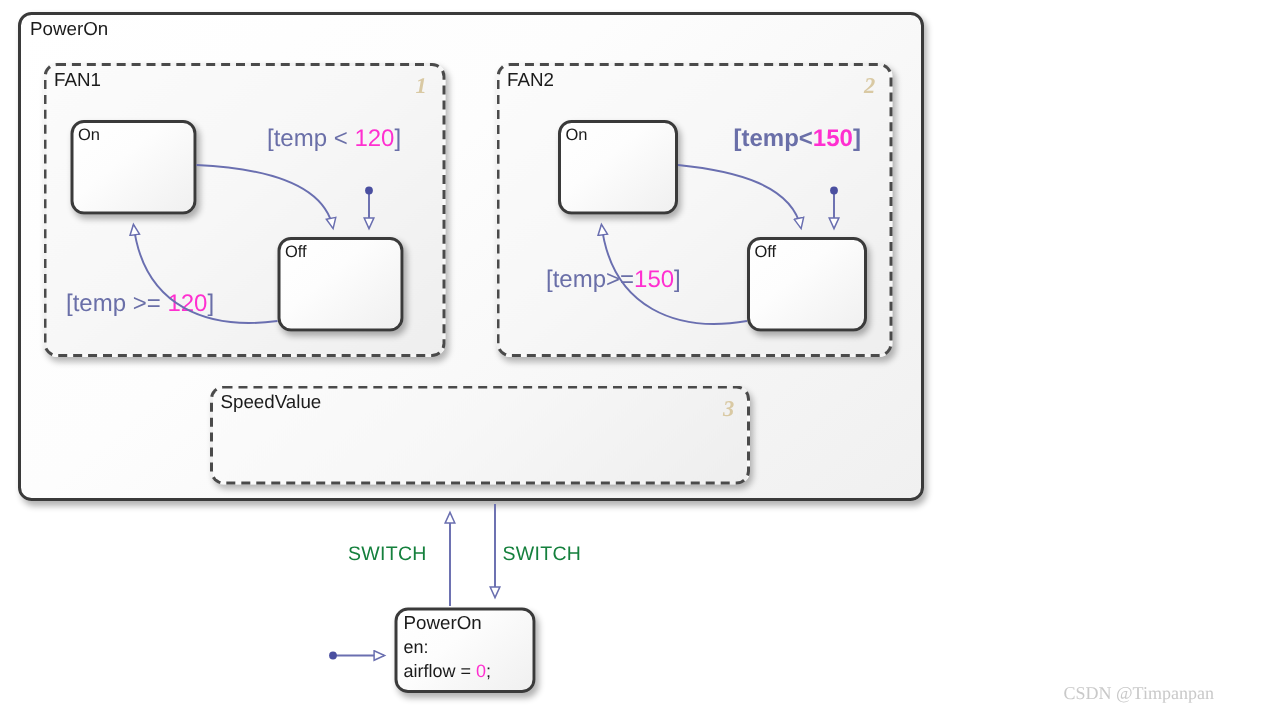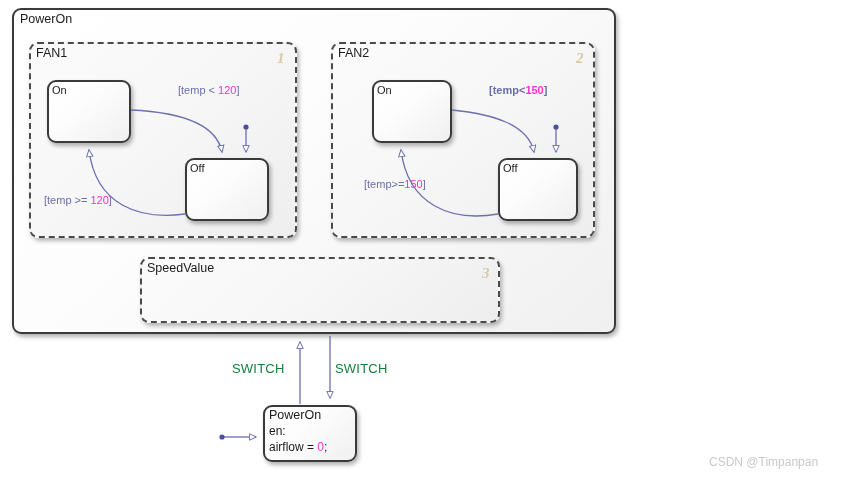--- a/index.html
+++ b/index.html
@@ -68,21 +68,21 @@
     font-size: 12px;
     line-height: 15px;
     color: #1b1b1b;
     white-space: nowrap;
   }
   .kw-blue { color: #2f3fe0; }
   .num-magenta { color: #ff2fd0; }
 
   .cond-label {
     position: absolute;
-    font-size: 11px;
+    font-size: 16px;
     color: #6a6fa8;
     white-space: nowrap;
     text-align: center;
   }
   .cond-label .num { color: #ff2fd0; }
 
   .event-label {
     position: absolute;
     font-size: 13px;
     color: #15803d;
@@ -97,20 +97,21 @@
     height: 480px;
     overflow: visible;
     pointer-events: none;
   }
 
   .watermark {
     position: absolute;
     font-size: 12px;
     color: #c9c9c9;
     white-space: nowrap;
+    font-family: Liberation Serif, serif;
   }
 </style>
 </head>
 <body>
 
 <div id="canvas">
 
   <div class="state" style="left:12px; top:8px; width:604px; height:326px;">
   </div>
   <div class="box-label" style="left:20px; top:12px;">PowerOn</div>

